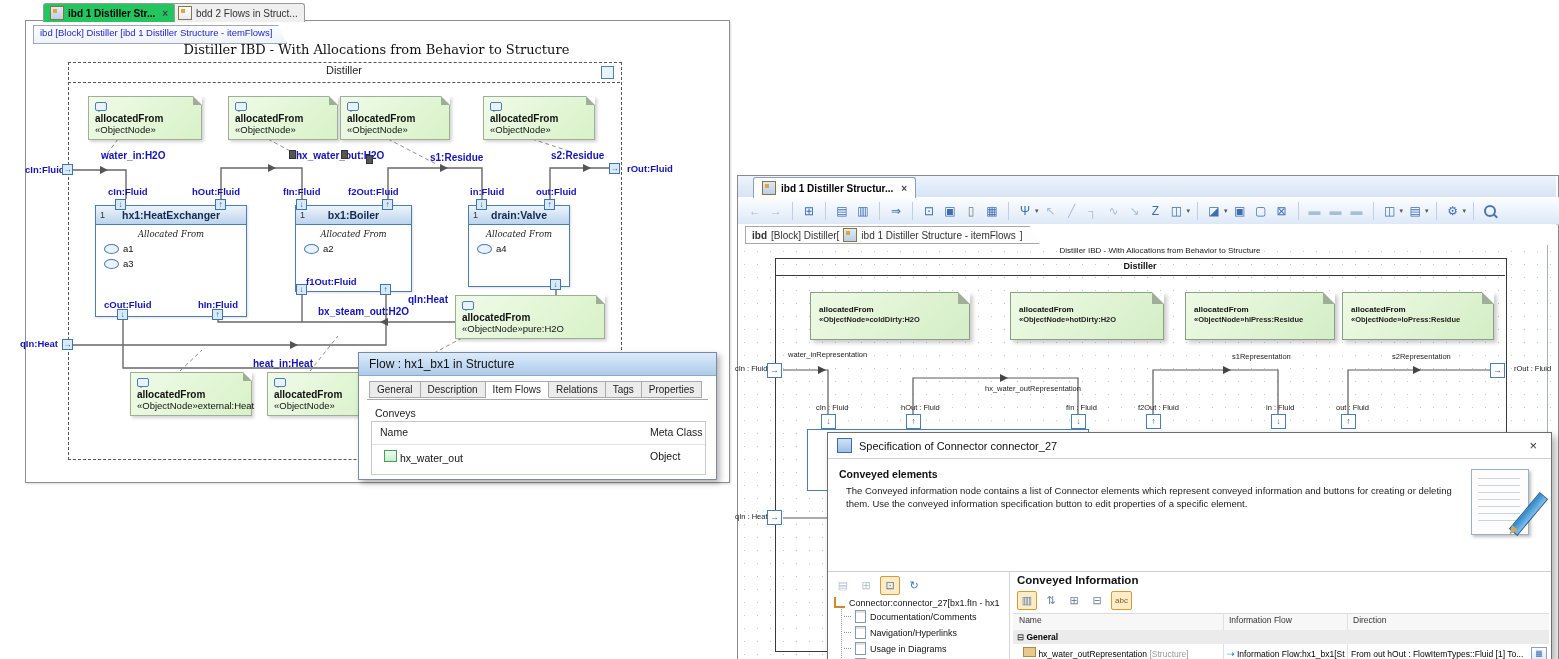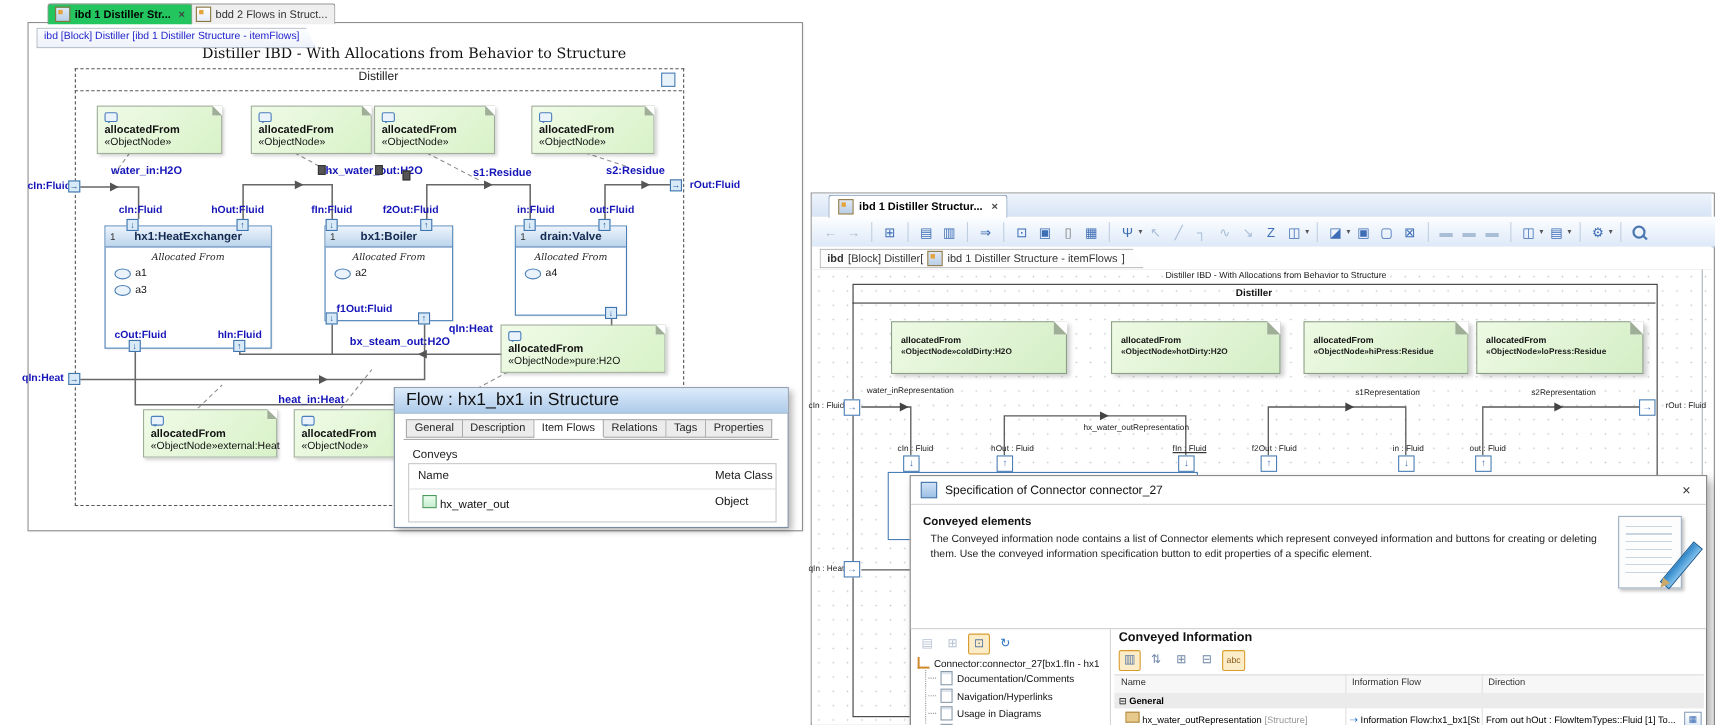--- a/index.html
+++ b/index.html
@@ -45,21 +45,21 @@
   .block{border:1px solid #4a7fb5;background:#fff;box-shadow:1px 1px 2px rgba(0,0,0,.12);}
   .bhead{height:18px;background:linear-gradient(#ecf4fc,#bcd4ec);border-bottom:1px solid #4a7fb5;text-align:center;line-height:18px;font-size:10.5px;font-weight:bold;color:#13294f;position:relative;}
   .mult{position:absolute;left:4px;top:0;font-size:9px;font-weight:normal;color:#333;}
   .bcompart{text-align:center;font-family:"DejaVu Serif",serif;font-style:italic;font-size:8.5px;color:#1a1a1a;margin-top:4px;}
   .bitem{display:flex;align-items:center;gap:4px;margin:4px 0 0 8px;font-size:9.5px;color:#111;}
   .oval{width:13px;height:8px;border:1px solid #4a7fb5;border-radius:50%;background:#eaf3fc;display:inline-block;}
   .inlbl{position:absolute;font-size:9.5px;font-weight:bold;color:#1414b8;white-space:nowrap;}
 
   
   .ldlg{left:358px;top:352px;width:357px;height:126px;background:#fff;border:1px solid #7a8aa0;box-shadow:3px 3px 6px rgba(0,0,0,.3);z-index:10;}
-  .ldlgtitle{position:absolute;left:0;top:0;right:0;height:22px;background:linear-gradient(#dcebfb,#aecbe9);border-bottom:1px solid #89a9cc;font-size:16px;color:#111;line-height:22px;padding-left:10px;}
+  .ldlgtitle{position:absolute;left:0;top:0;right:0;height:22px;background:linear-gradient(#dcebfb,#aecbe9);border-bottom:1px solid #89a9cc;font-size:12px;color:#111;line-height:22px;padding-left:10px;}
   .ltabs{position:absolute;left:10px;top:28px;display:flex;font-size:10px;color:#222;}
   .ltabs .t{padding:2px 7px;border:1px solid #aaa;border-left:none;background:#ececec;}
   .ltabs .t:first-child{border-left:1px solid #aaa;}
   .ltabs .t.on{background:#fff;border-bottom:1px solid #fff;position:relative;top:0;}
   .ltabsline{position:absolute;left:8px;top:46px;width:341px;border-top:1px solid #aaa;}
   .conveys{position:absolute;left:16px;top:54px;font-size:10.5px;color:#222;}
   .ltable{position:absolute;left:12px;top:68px;width:333px;height:52px;border:1px solid #c9c9c9;background:#fff;}
   .lth{position:absolute;font-size:10.5px;color:#222;}
   .ltd{position:absolute;font-size:10.5px;color:#111;}
   .objicon{width:11px;height:10px;border:1px solid #4a9a5a;background:linear-gradient(#eafdee,#c8ecd0);display:inline-block;}
@@ -419,21 +419,21 @@
 
   <span class="abs rlbl nw" style="left:735px;top:364px;">cIn : Fluid</span>
   <span class="abs rportsq" style="left:767px;top:363px;">→</span>
   <span class="abs rlbl nw" style="left:735px;top:512px;">qIn : Heat</span>
   <span class="abs rportsq" style="left:767px;top:510px;">→</span>
   <span class="abs rlbl nw" style="left:1514px;top:364px;">rOut : Fluid</span>
   <span class="abs rportsq" style="left:1490px;top:363px;">→</span>
 
   <span class="abs rlbl nw" style="left:816px;top:403px;">cIn : Fluid</span>
   <span class="abs rlbl nw" style="left:901px;top:403px;">hOut : Fluid</span>
-  <span class="abs rlbl nw" style="left:1066px;top:403px;text-decoration:underline;">fIn : Fluid</span>
+  <span class="abs rlbl nw" style="left:1066px;top:403px;">fIn : Fluid</span>
   <span class="abs rlbl nw" style="left:1138px;top:403px;">f2Out : Fluid</span>
   <span class="abs rlbl nw" style="left:1266px;top:403px;">in : Fluid</span>
   <span class="abs rlbl nw" style="left:1336px;top:403px;">out : Fluid</span>
 
   <div class="abs rpartblock"></div>
   <span class="abs rportsq" style="left:821px;top:414px;">↓</span>
   <span class="abs rportsq" style="left:906px;top:414px;">↑</span>
   <span class="abs rportsq" style="left:1071px;top:414px;">↓</span>
   <span class="abs rportsq" style="left:1146px;top:414px;">↑</span>
   <span class="abs rportsq" style="left:1271px;top:414px;">↓</span>

